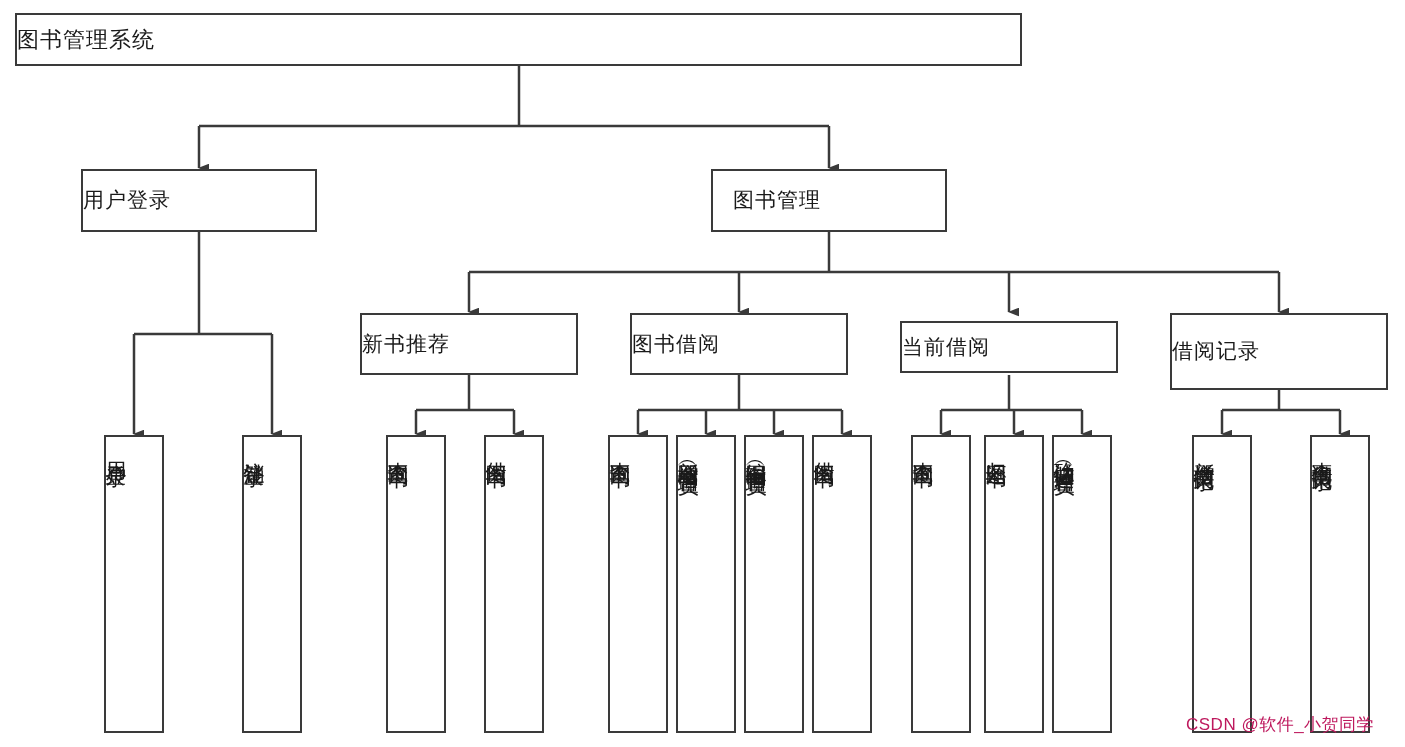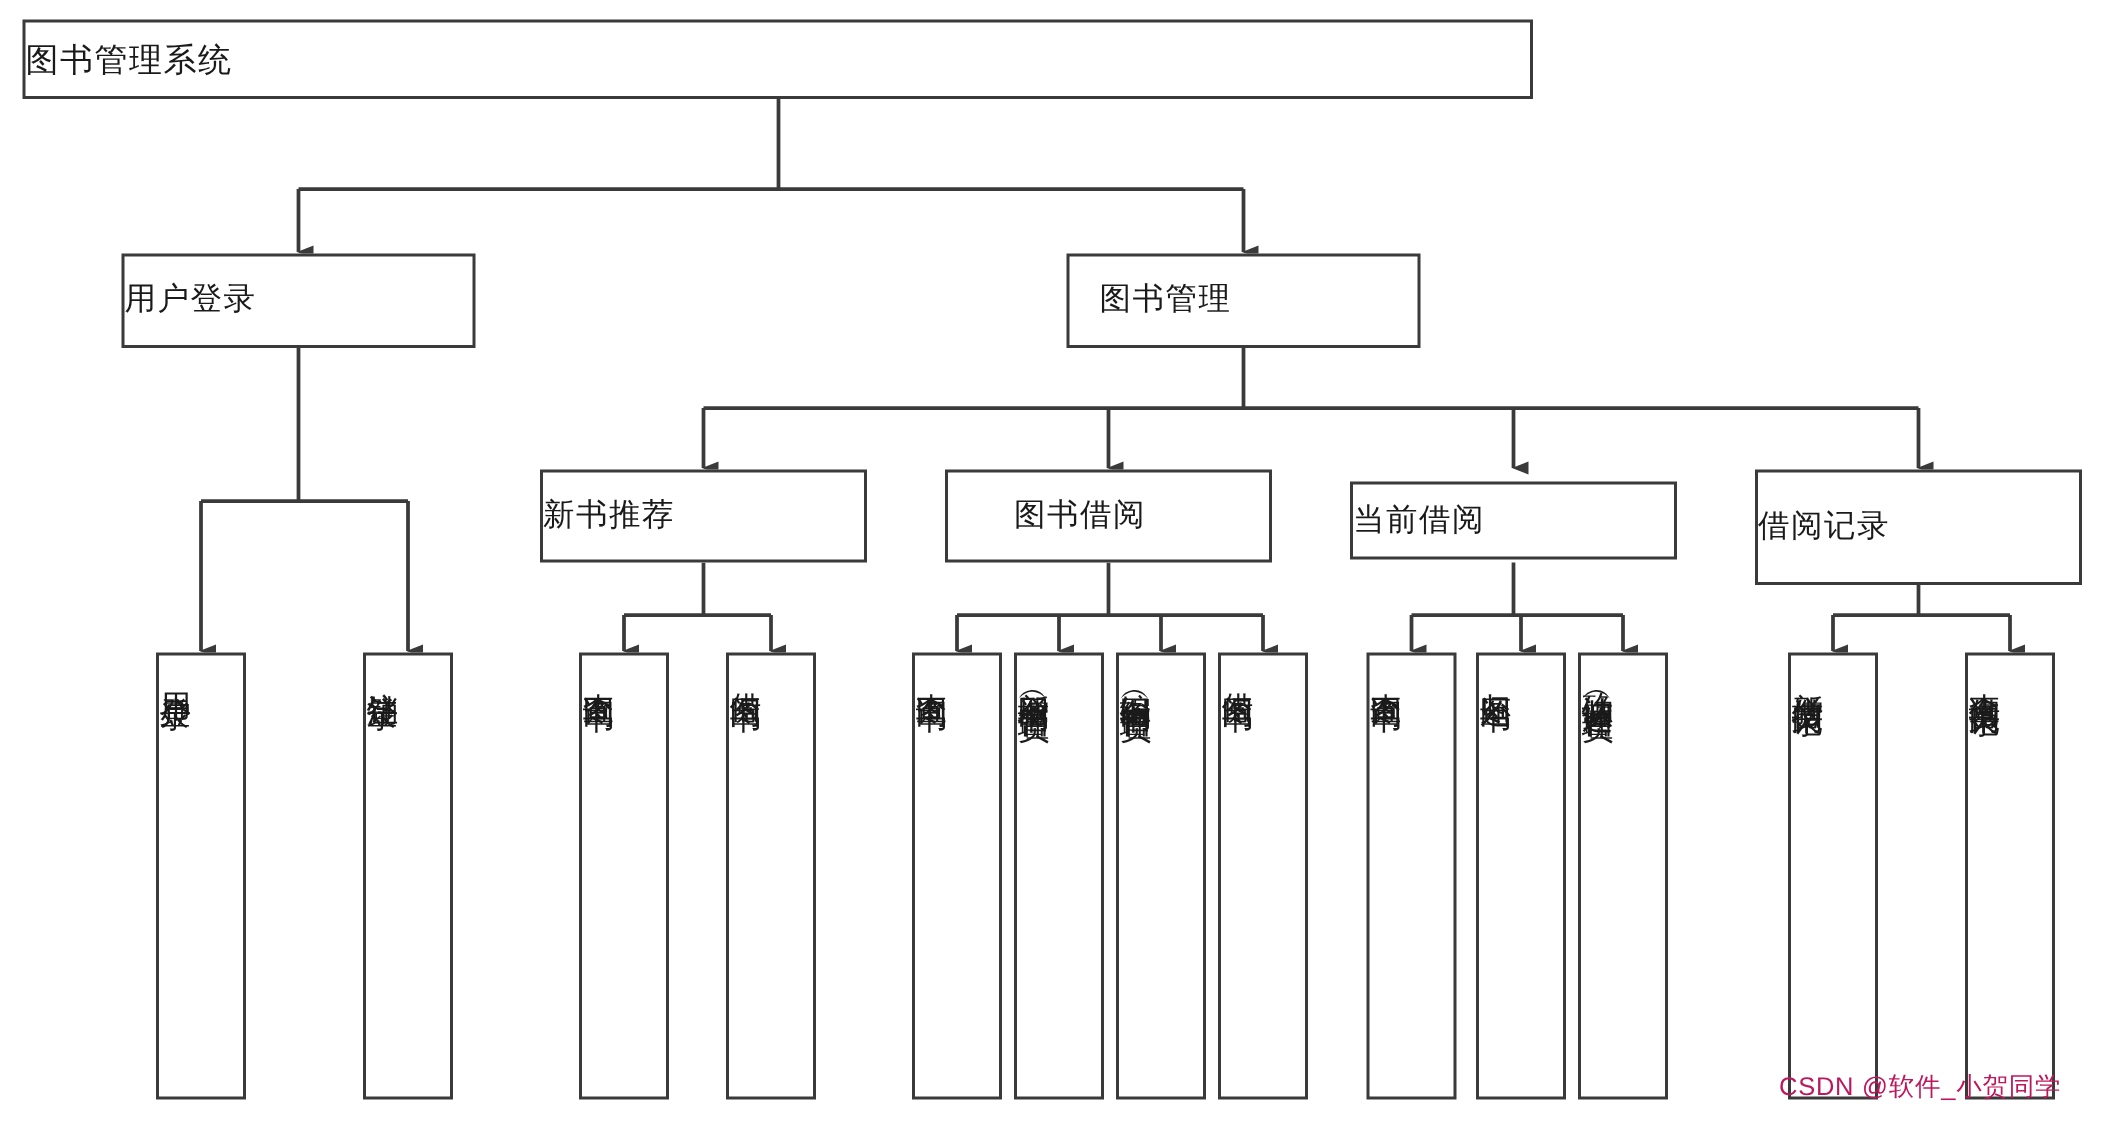--- a/index.html
+++ b/index.html
@@ -128,21 +128,21 @@
   </div>
 
   <div class="node horiz" style="left:711px; top:169px; width:236px; height:63px;padding-left:20px;">
     <span class="node-label">图书管理</span>
   </div>
 
   <div class="node horiz" style="left:360px; top:313px; width:218px; height:62px;">
     <span class="node-label">新书推荐</span>
   </div>
 
-  <div class="node horiz" style="left:630px; top:313px; width:218px; height:62px;padding-left:44px;">
+  <div class="node horiz" style="left:630px; top:313px; width:218px; height:62px;">
     <span class="node-label">图书借阅</span>
   </div>
 
   <div class="node horiz" style="left:900px; top:321px; width:218px; height:52px;">
     <span class="node-label">当前借阅</span>
   </div>
 
   <div class="node horiz" style="left:1170px; top:313px; width:218px; height:77px;">
     <span class="node-label">借阅记录</span>
   </div>

